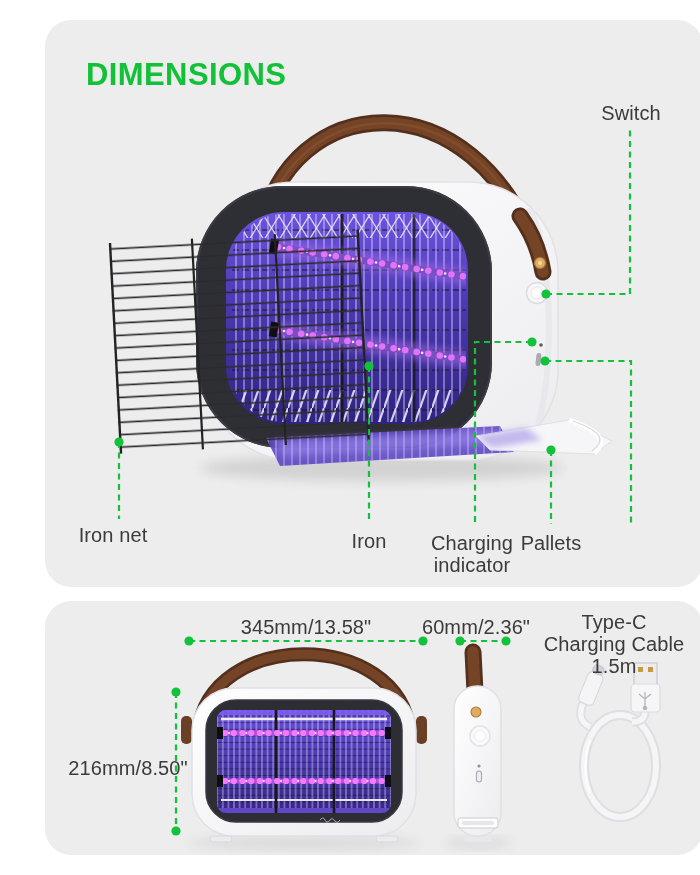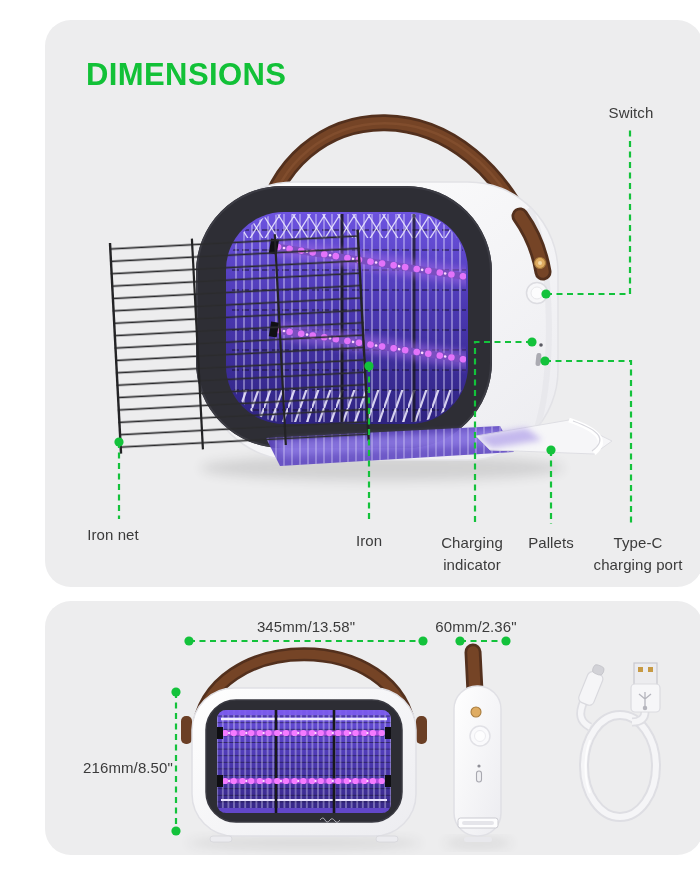--- a/index.html
+++ b/index.html
@@ -6,21 +6,21 @@
   .page{position:relative;width:700px;height:875px;background:#FFFFFF;overflow:hidden;
         font-family:"Liberation Sans", sans-serif;margin-left:24px;}
   .panel{position:absolute;background:#EDEDEE;border-radius:26px;}
   .panel-top{left:21px;top:20px;width:658px;height:567px;}
   .panel-bottom{left:21px;top:601px;width:658px;height:254px;}
   svg.layer{position:absolute;left:0;display:block;pointer-events:none;}
   #svg-top{top:0;}
   #svg-bottom{top:595px;}
   .title{position:absolute;left:62px;top:57px;font-size:31px;font-weight:800;
          color:#12C137;letter-spacing:0.4px;}
-  .lbl{position:absolute;font-size:15px;line-height:22px;color:#3B3B3B;
+  .lbl{position:absolute;font-size:20px;line-height:22px;color:#3B3B3B;
        text-align:center;letter-spacing:0.1px;}
   .lbl-switch{left:547px;top:102px;width:120px;}
   .lbl-ironnet{left:29px;top:524px;width:120px;}
   .lbl-grids{left:285px;top:530px;width:120px;}
   .lbl-charging{left:393px;top:532px;width:110px;}
   .lbl-pallets{left:467px;top:532px;width:120px;}
   .lbl-typec{left:559px;top:532px;width:110px;}
   .lbl-w345{left:182px;top:616px;width:200px;}
   .lbl-d60{left:382px;top:616px;width:140px;}
   .lbl-cable{left:515px;top:611px;width:150px;}
@@ -300,19 +300,19 @@
     </g>
   </svg>
 
   <div class="title">DIMENSIONS</div>
 
   <div class="lbl lbl-switch">Switch</div>
   <div class="lbl lbl-ironnet">Iron net</div>
   <div class="lbl lbl-grids">Iron</div>
   <div class="lbl lbl-charging">Charging indicator</div>
   <div class="lbl lbl-pallets">Pallets</div>
-  <div class="lbl lbl-typec">Type-C charging port</div>
 
   <div class="lbl lbl-w345">345mm/13.58"</div>
   <div class="lbl lbl-d60">60mm/2.36"</div>
+  <div class="lbl lbl-cable">Type-C Charging Cable 1.5m</div>
   <div class="lbl lbl-h216">216mm/8.50"</div>
 
 </div>
 
 </body></html>

